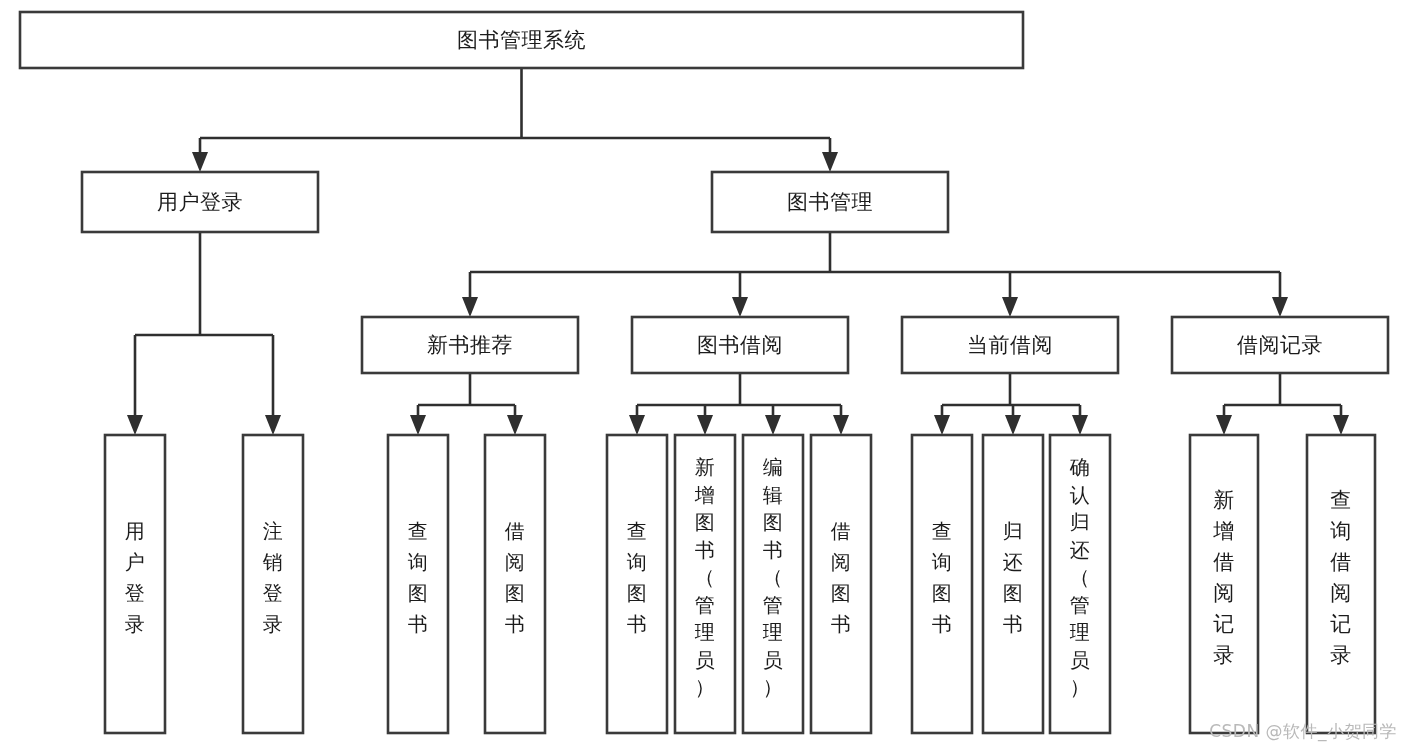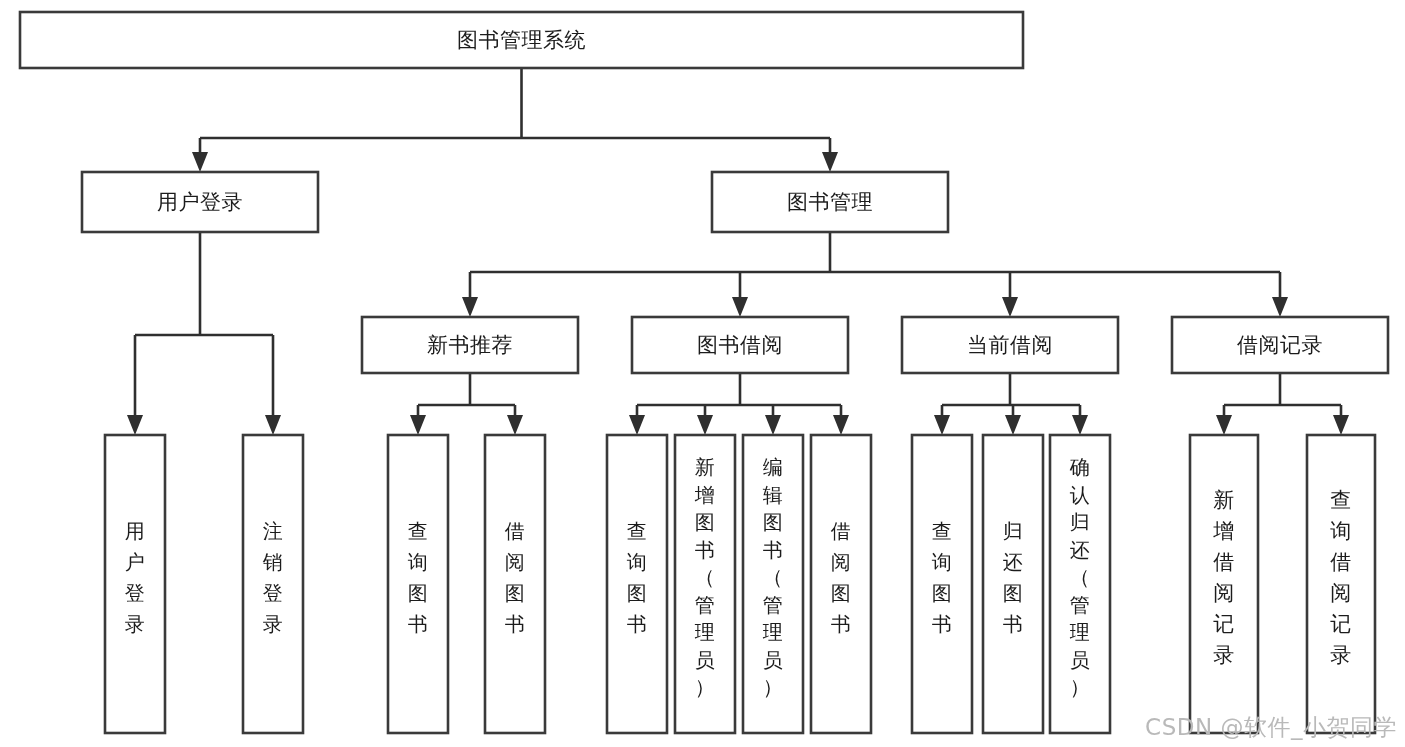--- a/index.html
+++ b/index.html
@@ -60,21 +60,21 @@
   }
   .arrow-head {
     fill: #2f2f2f;
     stroke: none;
   }
   .watermark {
     position: absolute;
     right: 8px;
     bottom: 4px;
     font-family: "DejaVu Sans", "Liberation Sans", sans-serif;
-    font-size: 23px;
+    font-size: 17px;
     color: #b9b9b9;
     white-space: nowrap;
     letter-spacing: 0.5px;
     user-select: none;
   }
 </style>
 </head>
 <body>
 
 <div id="diagram-root">

